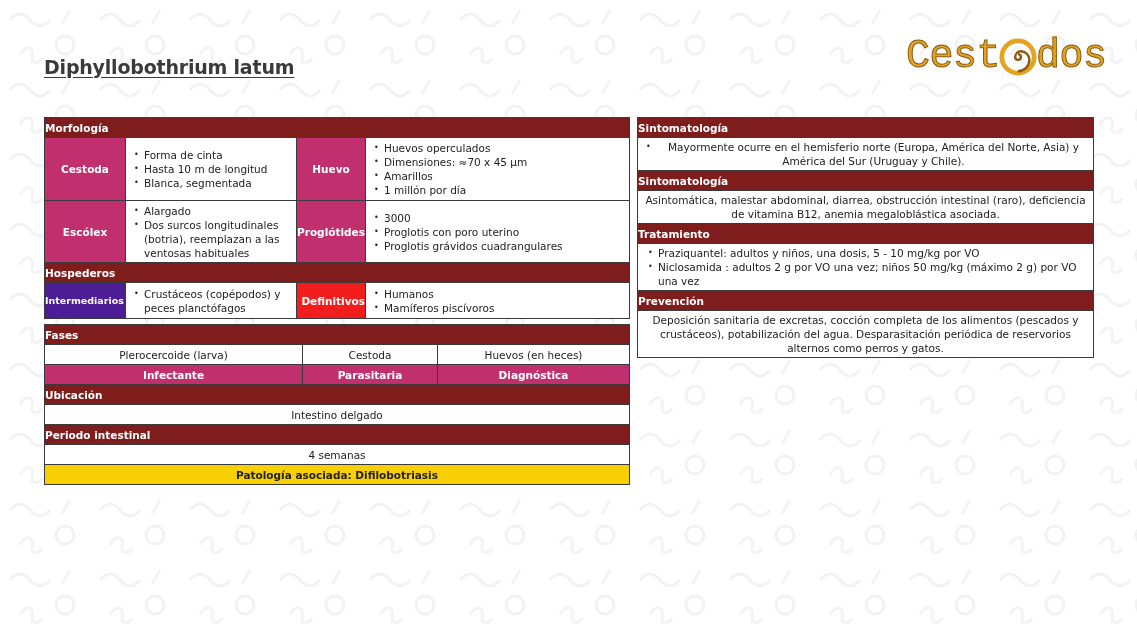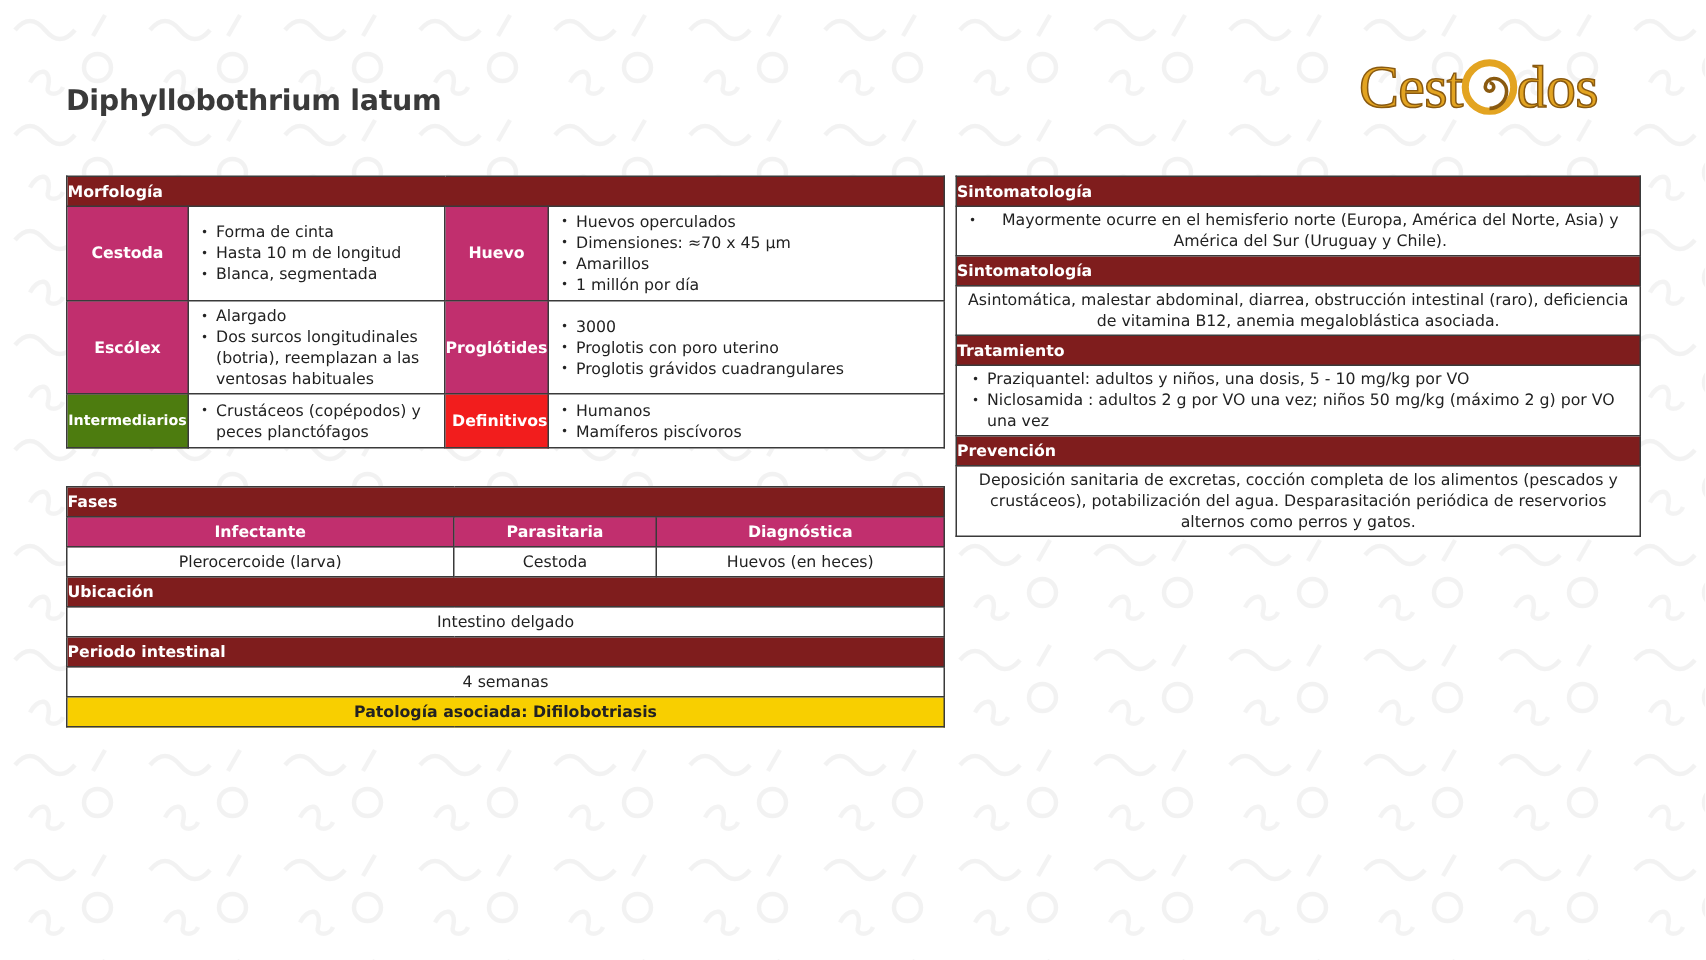--- a/index.html
+++ b/index.html
@@ -7,37 +7,37 @@
   body {
     font-family: "DejaVu Sans", sans-serif;
     background: #ffffff;
     position: relative;
     color: #222;
   }
   .bg-pattern { position: absolute; inset: 0; z-index: 0; opacity: 0.5; }
   .page-title {
     position: absolute; left: 44px; top: 56px;
     font-size: 19px; font-weight: bold; color: #3a3a3a;
-    text-underline-offset: 3px;
+    text-decoration: underline; text-underline-offset: 3px;
     z-index: 2; letter-spacing: -0.2px;
   }
   .logo {
     position: absolute; left: 906px; top: 34px; z-index: 2;
-    font-family: Liberation Serif, serif;
+    font-family: Liberation Mono, monospace;
     font-size: 40px; color: #e3a421; letter-spacing: -0.5px;
     -webkit-text-stroke: 1px #8a5a10;
     display: flex; align-items: center;
   }
   .logo .spiral { display: inline-block; width: 38px; height: 38px; margin: 0 -1px; }
 
   table { border-collapse: collapse; position: absolute; z-index: 2; background: #fff; table-layout: fixed; }
   td { border: 1px solid #3a3a3a; font-size: 10.5px; }
   .hdr { background: #7f1d1d; color: #fff; font-weight: bold; height: 20px; font-size: 10.5px; }
   .pink { background: #c12f6e; color: #fff; text-align: center; font-weight: bold; }
-  .orange { background: #4d7c0f; color: #fff; text-align: center; font-weight: bold; }
+  .orange { background: #4c1d95; color: #fff; font-weight: bold; }
   .red { background: #f21d1d; color: #fff; text-align: right; font-weight: bold; }
   .yellow { background: #f8cf00; color: #222; text-align: center; font-weight: bold; height: 20px; }
   .white { background: #fff; color: #222; }
   .center { text-align: center; }
   ul { list-style: none; padding: 2px 4px 2px 8px; }
   ul li { position: relative; padding-left: 10px; line-height: 14px; }
   ul li::before { content: "\2022"; position: absolute; left: 0; font-size: 8px; top: 0; }
   .txt { padding: 2px 6px; line-height: 14px; text-align: center; }
 
   #morph { left: 44px; top: 117px; width: 586px; }
@@ -110,20 +110,23 @@
         </td>
     <td class="pink">Proglótides</td>
     <td class="white">
           <ul>
       <li>3000</li>
       <li>Proglotis con poro uterino</li>
       <li>Proglotis grávidos cuadrangulares</li>
     </ul>
         </td>
   </tr>
+  <tr>
+        <td colspan="4" class="hdr">Hospederos</td>
+      </tr>
   <tr style="height:36px">
     <td class="orange" style="font-size:9.5px">Intermediarios</td>
     <td class="white">
           <ul>
       <li>Crustáceos (copépodos) y peces planctófagos</li>
     </ul>
         </td>
     <td class="red">Definitivos</td>
     <td class="white">
           <ul>
@@ -139,28 +142,28 @@
   <colgroup>
       <col style="width:258px">
       <col style="width:135px">
       <col>
     </colgroup>
   <tbody>
       <tr>
         <td colspan="3" class="hdr">Fases</td>
       </tr>
   <tr style="height:20px">
+    <td class="white center">Plerocercoide (larva)</td>
+    <td class="white center">Cestoda</td>
+    <td class="white center">Huevos (en heces)</td>
+  </tr>
+  <tr style="height:20px">
     <td class="pink">Infectante</td>
     <td class="pink">Parasitaria</td>
     <td class="pink">Diagnóstica</td>
-  </tr>
-  <tr style="height:20px">
-    <td class="white center">Plerocercoide (larva)</td>
-    <td class="white center">Cestoda</td>
-    <td class="white center">Huevos (en heces)</td>
   </tr>
   <tr>
         <td colspan="3" class="hdr">Ubicación</td>
       </tr>
   <tr style="height:20px">
         <td colspan="3" class="white center">Intestino delgado</td>
       </tr>
   <tr>
         <td colspan="3" class="hdr">Periodo intestinal</td>
       </tr>

